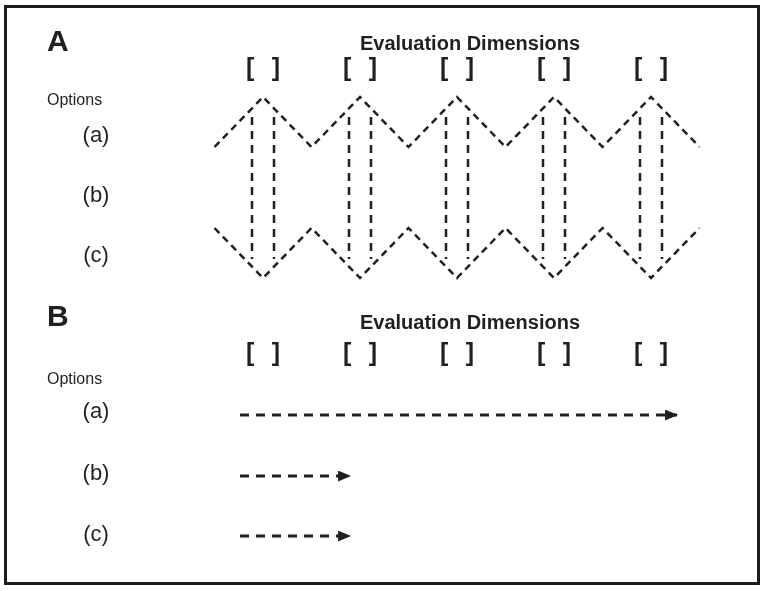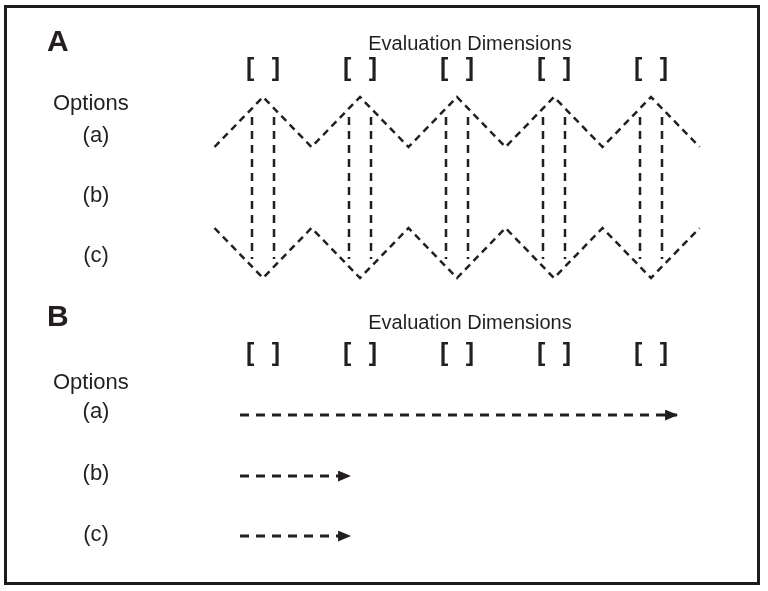--- a/index.html
+++ b/index.html
@@ -12,33 +12,33 @@
     border:3px solid #1c1c1c;background:transparent;
   }
   #diagram{position:absolute;left:0;top:0;}
   .panel-label{
     position:absolute;left:47px;font-size:30px;font-weight:bold;line-height:1;
   }
   .panel-label.a{top:26px;}
   .panel-label.b{top:301px;}
   .panel-title{
     position:absolute;left:470px;transform:translateX(-50%);
-    font-size:20px;font-weight:normal;line-height:1;white-space:nowrap;
+    font-size:20px;font-weight:bold;line-height:1;white-space:nowrap;
   }
   .panel-title.a{top:33px;}
   .panel-title.b{top:312px;}
   .bracket-row{position:absolute;left:0;top:0;width:768px;height:0;}
   .bracket-pair{
     position:absolute;width:34px;transform:translateX(-17px);
     display:flex;justify-content:space-between;
     font-size:25px;font-weight:600;line-height:1;
   }
   .bracket-row.a .bracket-pair{top:55px;}
   .bracket-row.b .bracket-pair{top:340px;}
-  .options-label{position:absolute;left:53px;font-size:22px;line-height:1;}
+  .options-label{position:absolute;left:47px;font-size:16px;line-height:1;}
   .options-label.a{top:92px;}
   .options-label.b{top:371px;}
   .opt{
     position:absolute;left:96px;transform:translateX(-50%);
     font-size:22px;line-height:1;white-space:nowrap;
   }
 </style>
 </head>
 <body>
 

